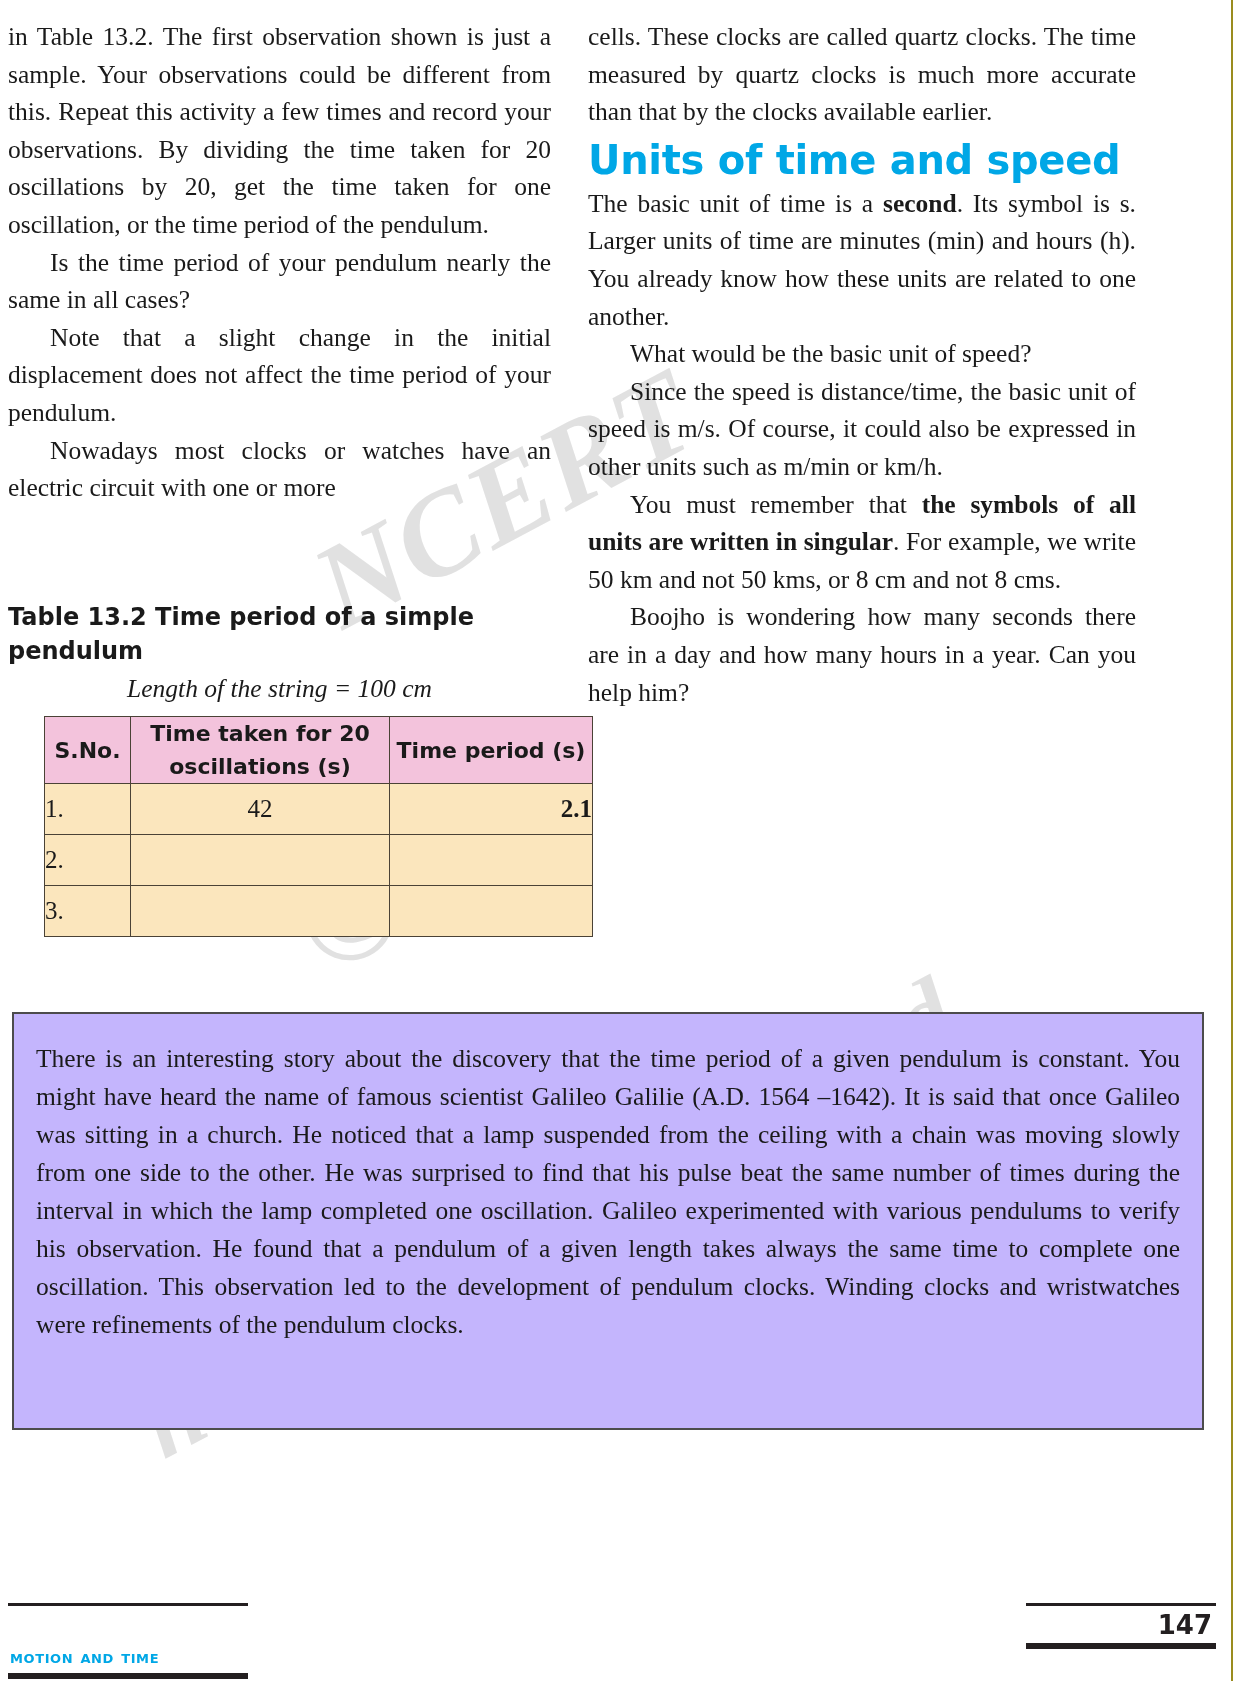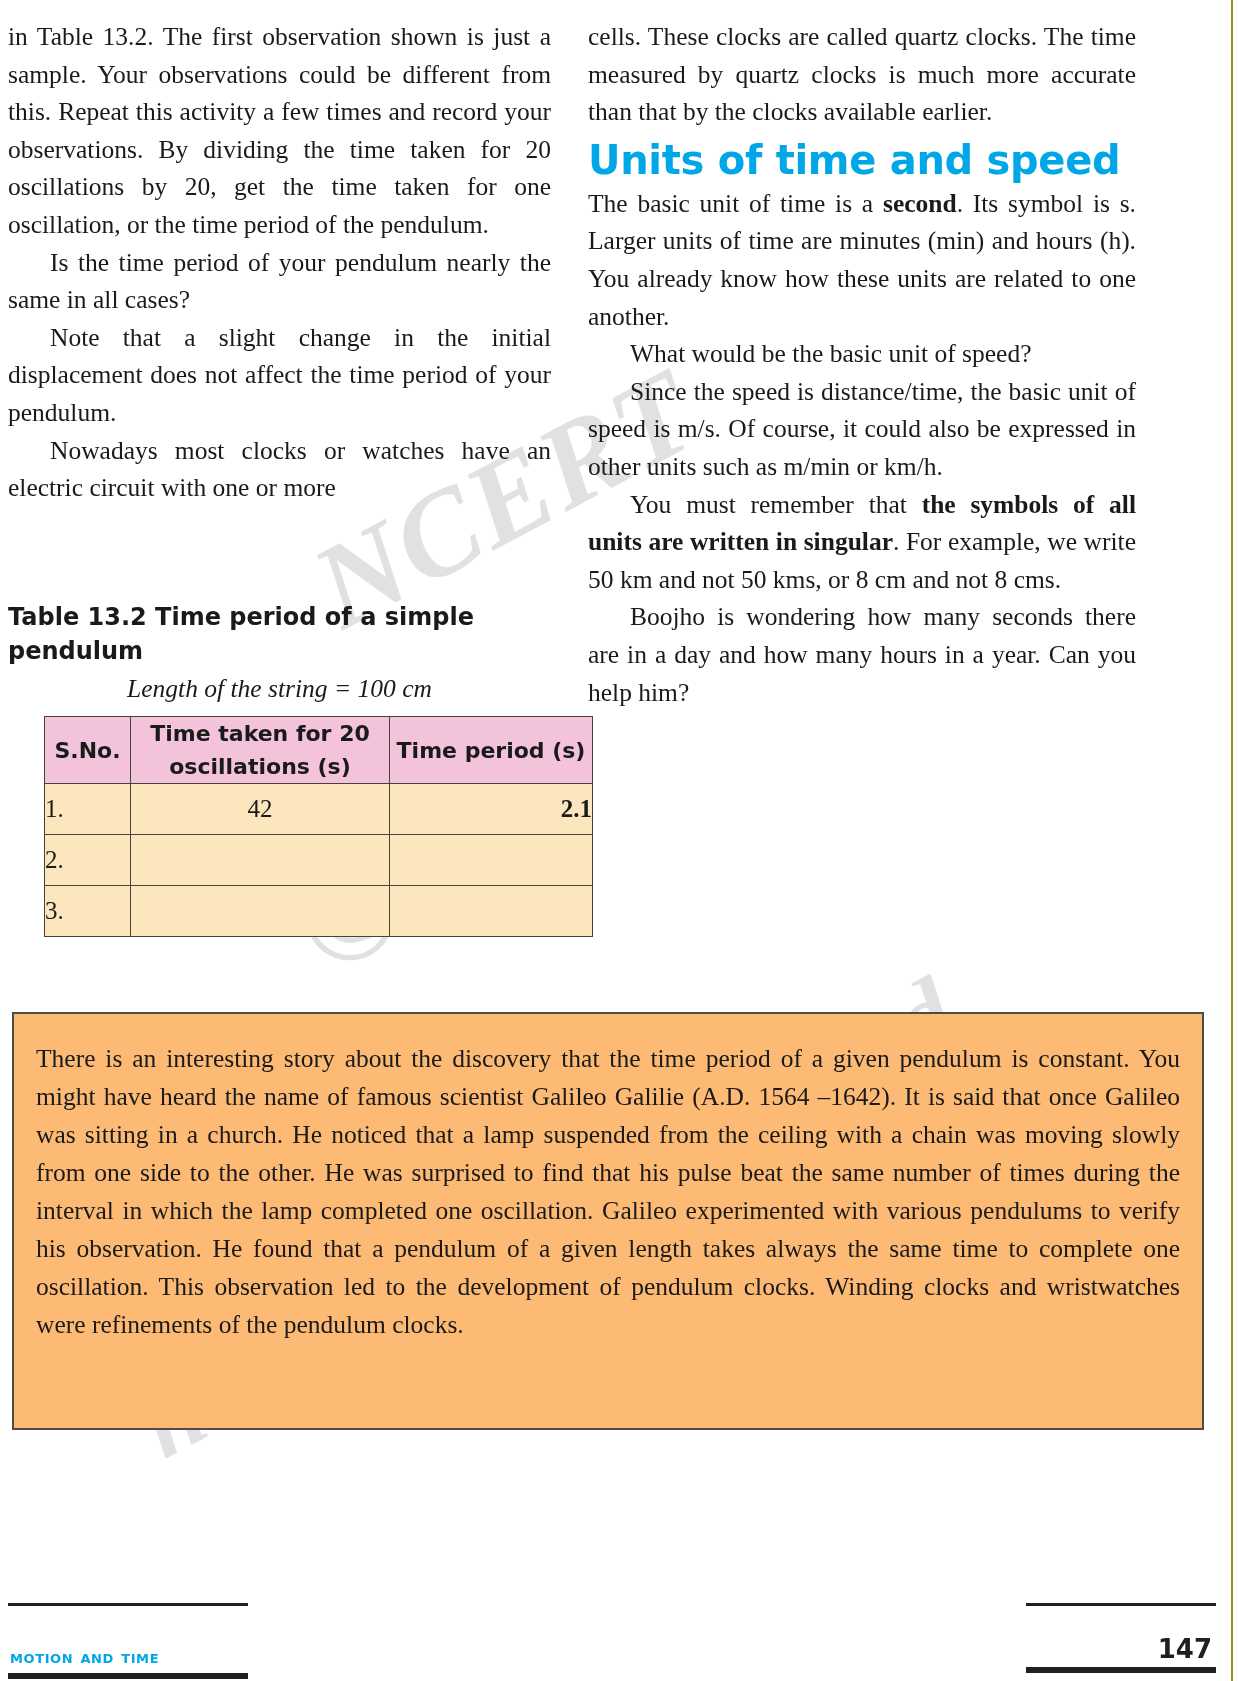--- a/index.html
+++ b/index.html
@@ -150,21 +150,21 @@
   td.mid { text-align: center; }
   td.lft { text-align: right;   padding-left: 9px; font-weight: bold; }
 
   
   .callout {
     position: absolute;
     left: 12px;
     top: 1012px;
     width: 1192px;
     height: 418px;
-    background: #fdba74;
+    background: #c4b5fd;
     border: 2px solid #4c4c4c;
     box-sizing: border-box;
   }
   .callout p {
     margin: 0;
     padding: 26px 22px 0 22px;
     font-size: 25.5px;
     line-height: 38px;
     text-align: justify;
     color: #1a1a1a;
@@ -197,21 +197,20 @@
     text-transform: lowercase;
     margin-top: 32px;
   }
   .foot-title::first-letter { }
   .pgnum {
     font-family: "DejaVu Sans", "Liberation Sans", sans-serif;
     font-weight: 700;
     font-size: 26px;
     color: #231f20;
     padding: 4px 4px 3px 0;
-    margin-top: 24px;
   }
 </style>
 </head>
 <body>
 
 <div id="page">
 
   <div class="right-rule"></div>
 
   <div class="watermark wm-ncert">NCERT</div>

